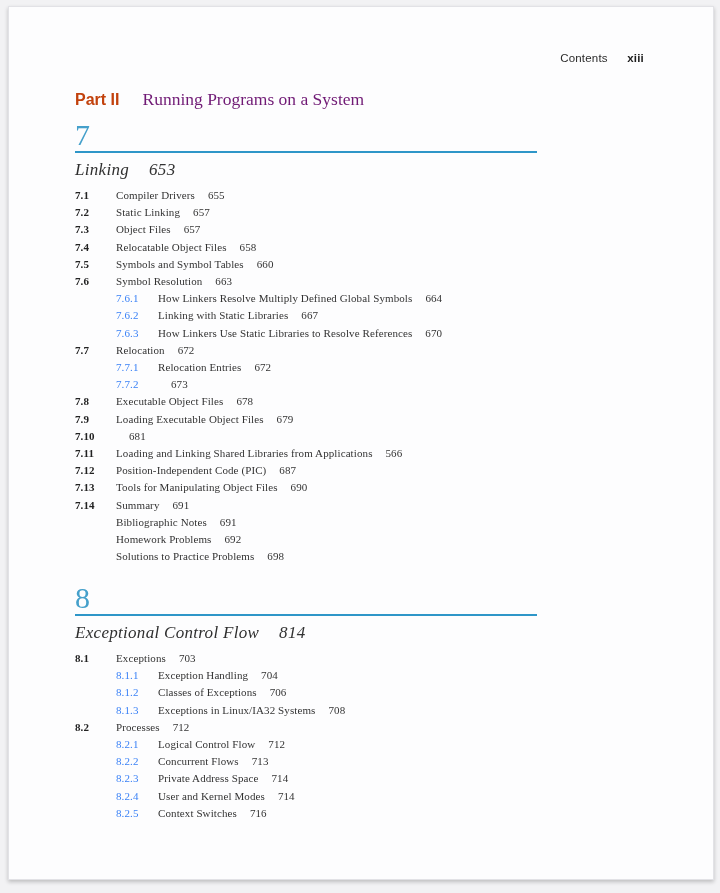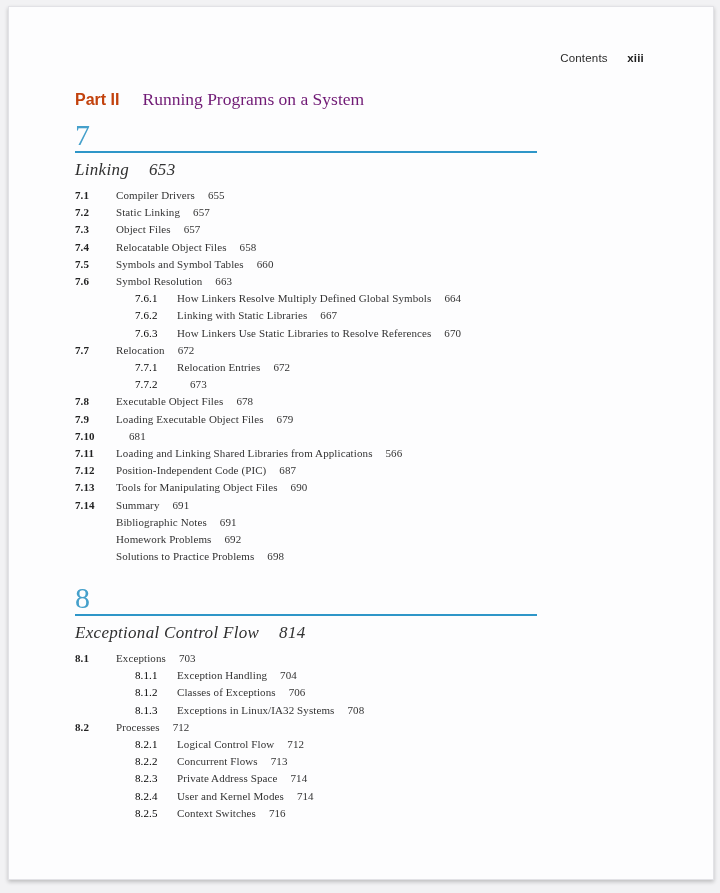--- a/index.html
+++ b/index.html
@@ -108,22 +108,22 @@
     letter-spacing: 0.1px;
   }
   .row .num {
     flex: none;
     width: 41px;
     font-weight: bold;
     color: #222222;
   }
   .row.l2 .num {
     font-weight: normal;
-    color: #000000;
-    margin-left: 60px;
+    color: #3b82f6;
+    margin-left: 41px;
     width: 42px;
   }
   .row .pg {
     margin-left: 13px;
     color: #333333;
   }
 </style>
 </head>
 <body>
 

